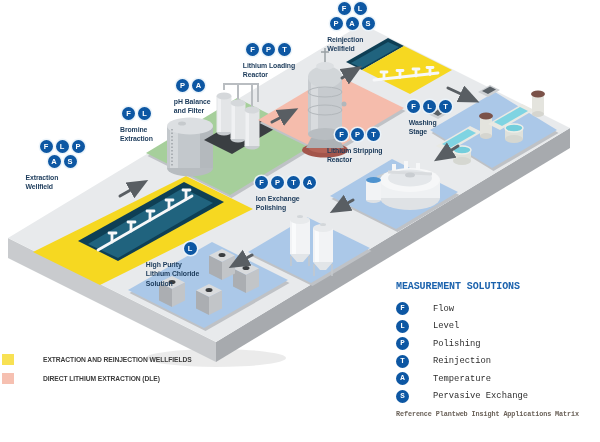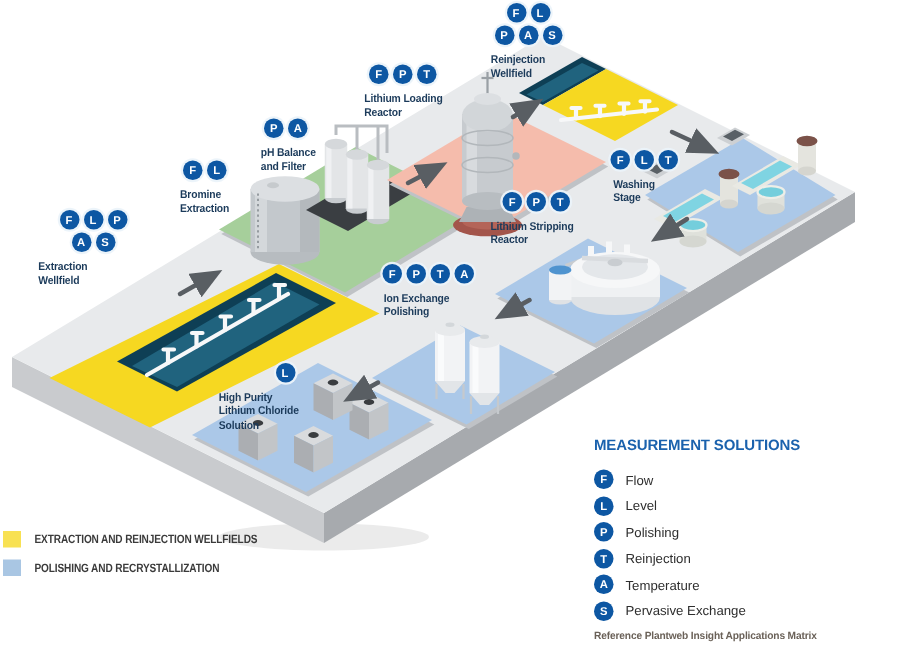--- a/index.html
+++ b/index.html
@@ -21,28 +21,28 @@
   .pipe{stroke:#F7F8F9;stroke-width:2.8;stroke-linecap:round;fill:none;}
   .station{position:absolute;display:flex;flex-direction:column;z-index:5;pointer-events:none;}
   .badge-row{display:flex;gap:3px;justify-content:center;margin-bottom:2px;}
   .station.align-left .badge-row{justify-content:flex-start;}
   .badge{width:13px;height:13px;border-radius:50%;background:var(--c-badge_blue);color:#fff;
     font-size:7.5px;font-weight:bold;line-height:13px;text-align:center;
     box-shadow:0 0 0 1.5px rgba(235,243,250,0.95);flex:0 0 auto;}
   .st-label{font-size:7.5px;font-weight:bold;color:var(--c-label_navy);line-height:1.25;
     white-space:pre-line;letter-spacing:-0.1px;margin-top:3px;transform:scaleX(0.92);transform-origin:left top;}
   #legend{position:absolute;left:2px;top:354px;z-index:6;}
-  .lg-row{display:flex;align-items:center;margin-bottom:7.5px;}
+  .lg-row{display:flex;align-items:center;margin-bottom:7.5px;gap:20px;}
   .lg-chip{width:12px;height:11px;margin-right:9px;flex:0 0 auto;}
   .lg-label{font-size:8px;font-weight:bold;color:var(--c-legend_text);letter-spacing:-0.1px;
     transform:scaleX(0.84);transform-origin:left center;white-space:nowrap;}
-  #measure{position:absolute;left:396px;top:292px;width:200px;z-index:6;}
+  #measure{position:absolute;left:396px;top:281px;width:200px;z-index:6;font-family:Liberation Mono, monospace;}
   .ms-title{font-size:10px;font-weight:bold;color:var(--c-heading_blue);letter-spacing:-0.1px;margin-bottom:10px;}
   .ms-row{display:flex;align-items:center;margin-bottom:4.5px;}
-  .ms-label{font-size:8.8px;color:#2E2E2E;margin-left:8px;text-align:center;}
+  .ms-label{font-size:8.8px;color:#2E2E2E;margin-left:24px;text-align:center;}
   .ms-ref{margin-top:7px;font-size:7px;font-weight:bold;color:var(--c-reference_text);
     letter-spacing:-0.1px;transform:scaleX(0.97);transform-origin:left top;white-space:nowrap;}
 </style>
 </head>
 <body>
 
 <div id="stage">
 
 <svg id="scene" width="600" height="442" viewBox="0 0 600 442">
   <defs>
@@ -364,22 +364,22 @@
 Lithium Chloride
 Solution</div>
 </div>
 
 <div id="legend">
       <div class="lg-row">
         <span class="lg-chip" style="background: rgb(248, 225, 83);"></span>
         <span class="lg-label">EXTRACTION AND REINJECTION WELLFIELDS</span>
       </div>
       <div class="lg-row">
-        <span class="lg-chip" style="background: rgb(169, 198, 227);"></span>
-        <span class="lg-label">POLISHING AND RECRYSTALLIZATION</span>
+        <span class="lg-chip" style="background: rgb(246, 192, 177);"></span>
+        <span class="lg-label">DIRECT LITHIUM EXTRACTION (DLE)</span>
       </div>
     </div>
 
 <div id="measure">
   <div class="ms-title">MEASUREMENT SOLUTIONS</div>
   <div id="ms-rows">
         <div class="ms-row">
           <span class="badge" style="box-shadow: none;">F</span>
           <span class="ms-label">Flow</span>
         </div>

